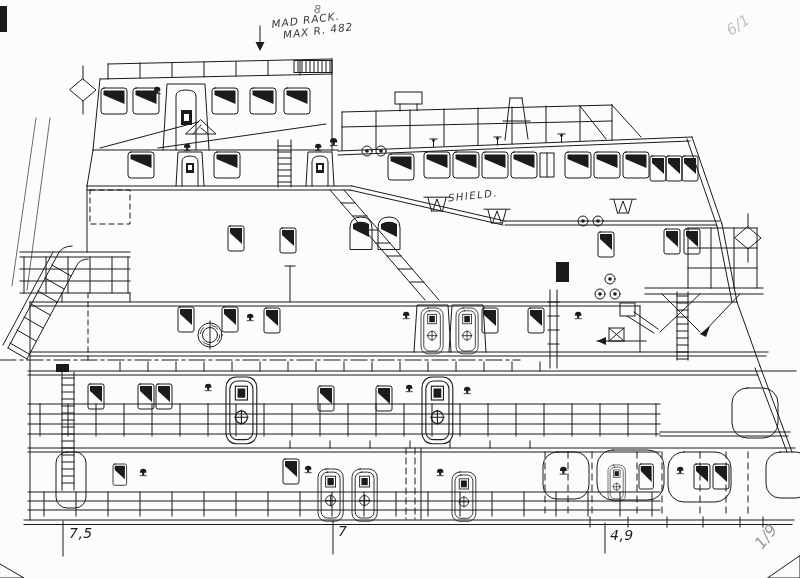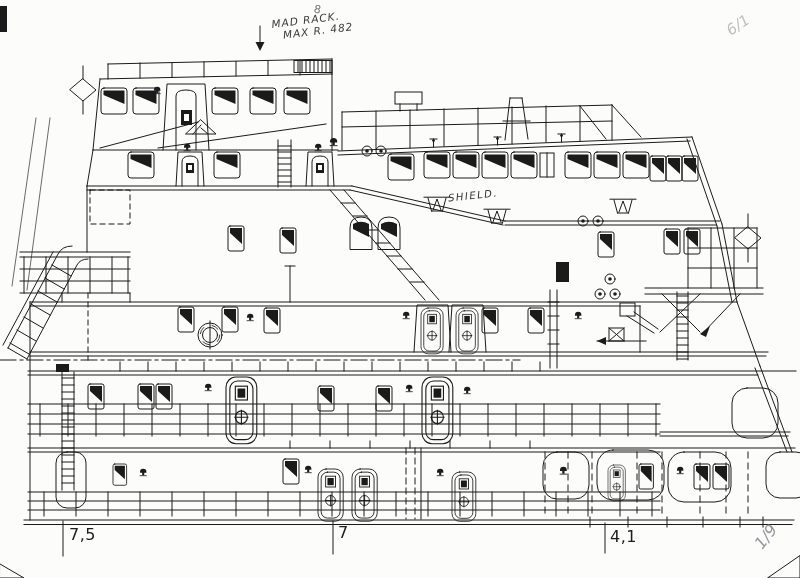--- a/index.html
+++ b/index.html
@@ -13,21 +13,21 @@
     fill:none;stroke:currentColor;stroke-width:1;stroke-linecap:square;
   }
   #art .dk{fill:currentColor;stroke:none;}
   #art .wht{fill:#ffffff;stroke:none;}
   .note{position:absolute;white-space:pre;pointer-events:none;}
   .mad{left:272px;top:13px;transform:rotate(-7deg);font-style:italic;
        font-size:10.5px;line-height:12px;letter-spacing:1px;color:#3a3a3a;}
   .mad .l2{display:block;margin-left:10px;}
   .shield{left:448px;top:190px;transform:rotate(-6deg);font-style:italic;
        font-size:10px;letter-spacing:1.5px;color:#333333;}
-  .dim{font-size:16px;color:#1d1d1d;letter-spacing:0.5px;}
+  .dim{font-size:14px;color:#1d1d1d;letter-spacing:0.5px;font-style:italic;}
   .dim75{left:69px;top:525px;}
   .dim7{left:338px;top:523px;}
   .dim65{left:610px;top:527px;}
   .pencil-sheet{left:726px;top:16px;transform:rotate(-34deg);font-style:italic;
        font-size:15px;color:var(--pencil-light,#c0c0c0);}
   .pencil-corner{left:753px;top:527px;transform:rotate(-52deg);font-style:italic;
        font-size:16px;color:var(--pencil-dark,#9a9aa0);}
   .pencil-eight{left:314px;top:3px;transform:rotate(12deg);font-size:11px;color:#777;}
 </style>
 </head>
@@ -347,19 +347,19 @@
     <path d="M30,302 V520" stroke-width="1.5"></path>
   </g>
 </svg>
 
 <span class="note mad"><span>MAD RACK.</span><span class="l2">MAX R. 482</span></span>
 
 <span class="note shield">SHIELD.</span>
 
 <span class="note dim dim75">7,5</span>
 <span class="note dim dim7">7</span>
-<span class="note dim dim65">4,1</span>
+<span class="note dim dim65">4,9</span>
 
 <span class="note pencil-sheet">6/1</span>
 <span class="note pencil-corner">1/9</span>
 <span class="note pencil-eight">8</span>
 
 </div>
 
 </body></html>

